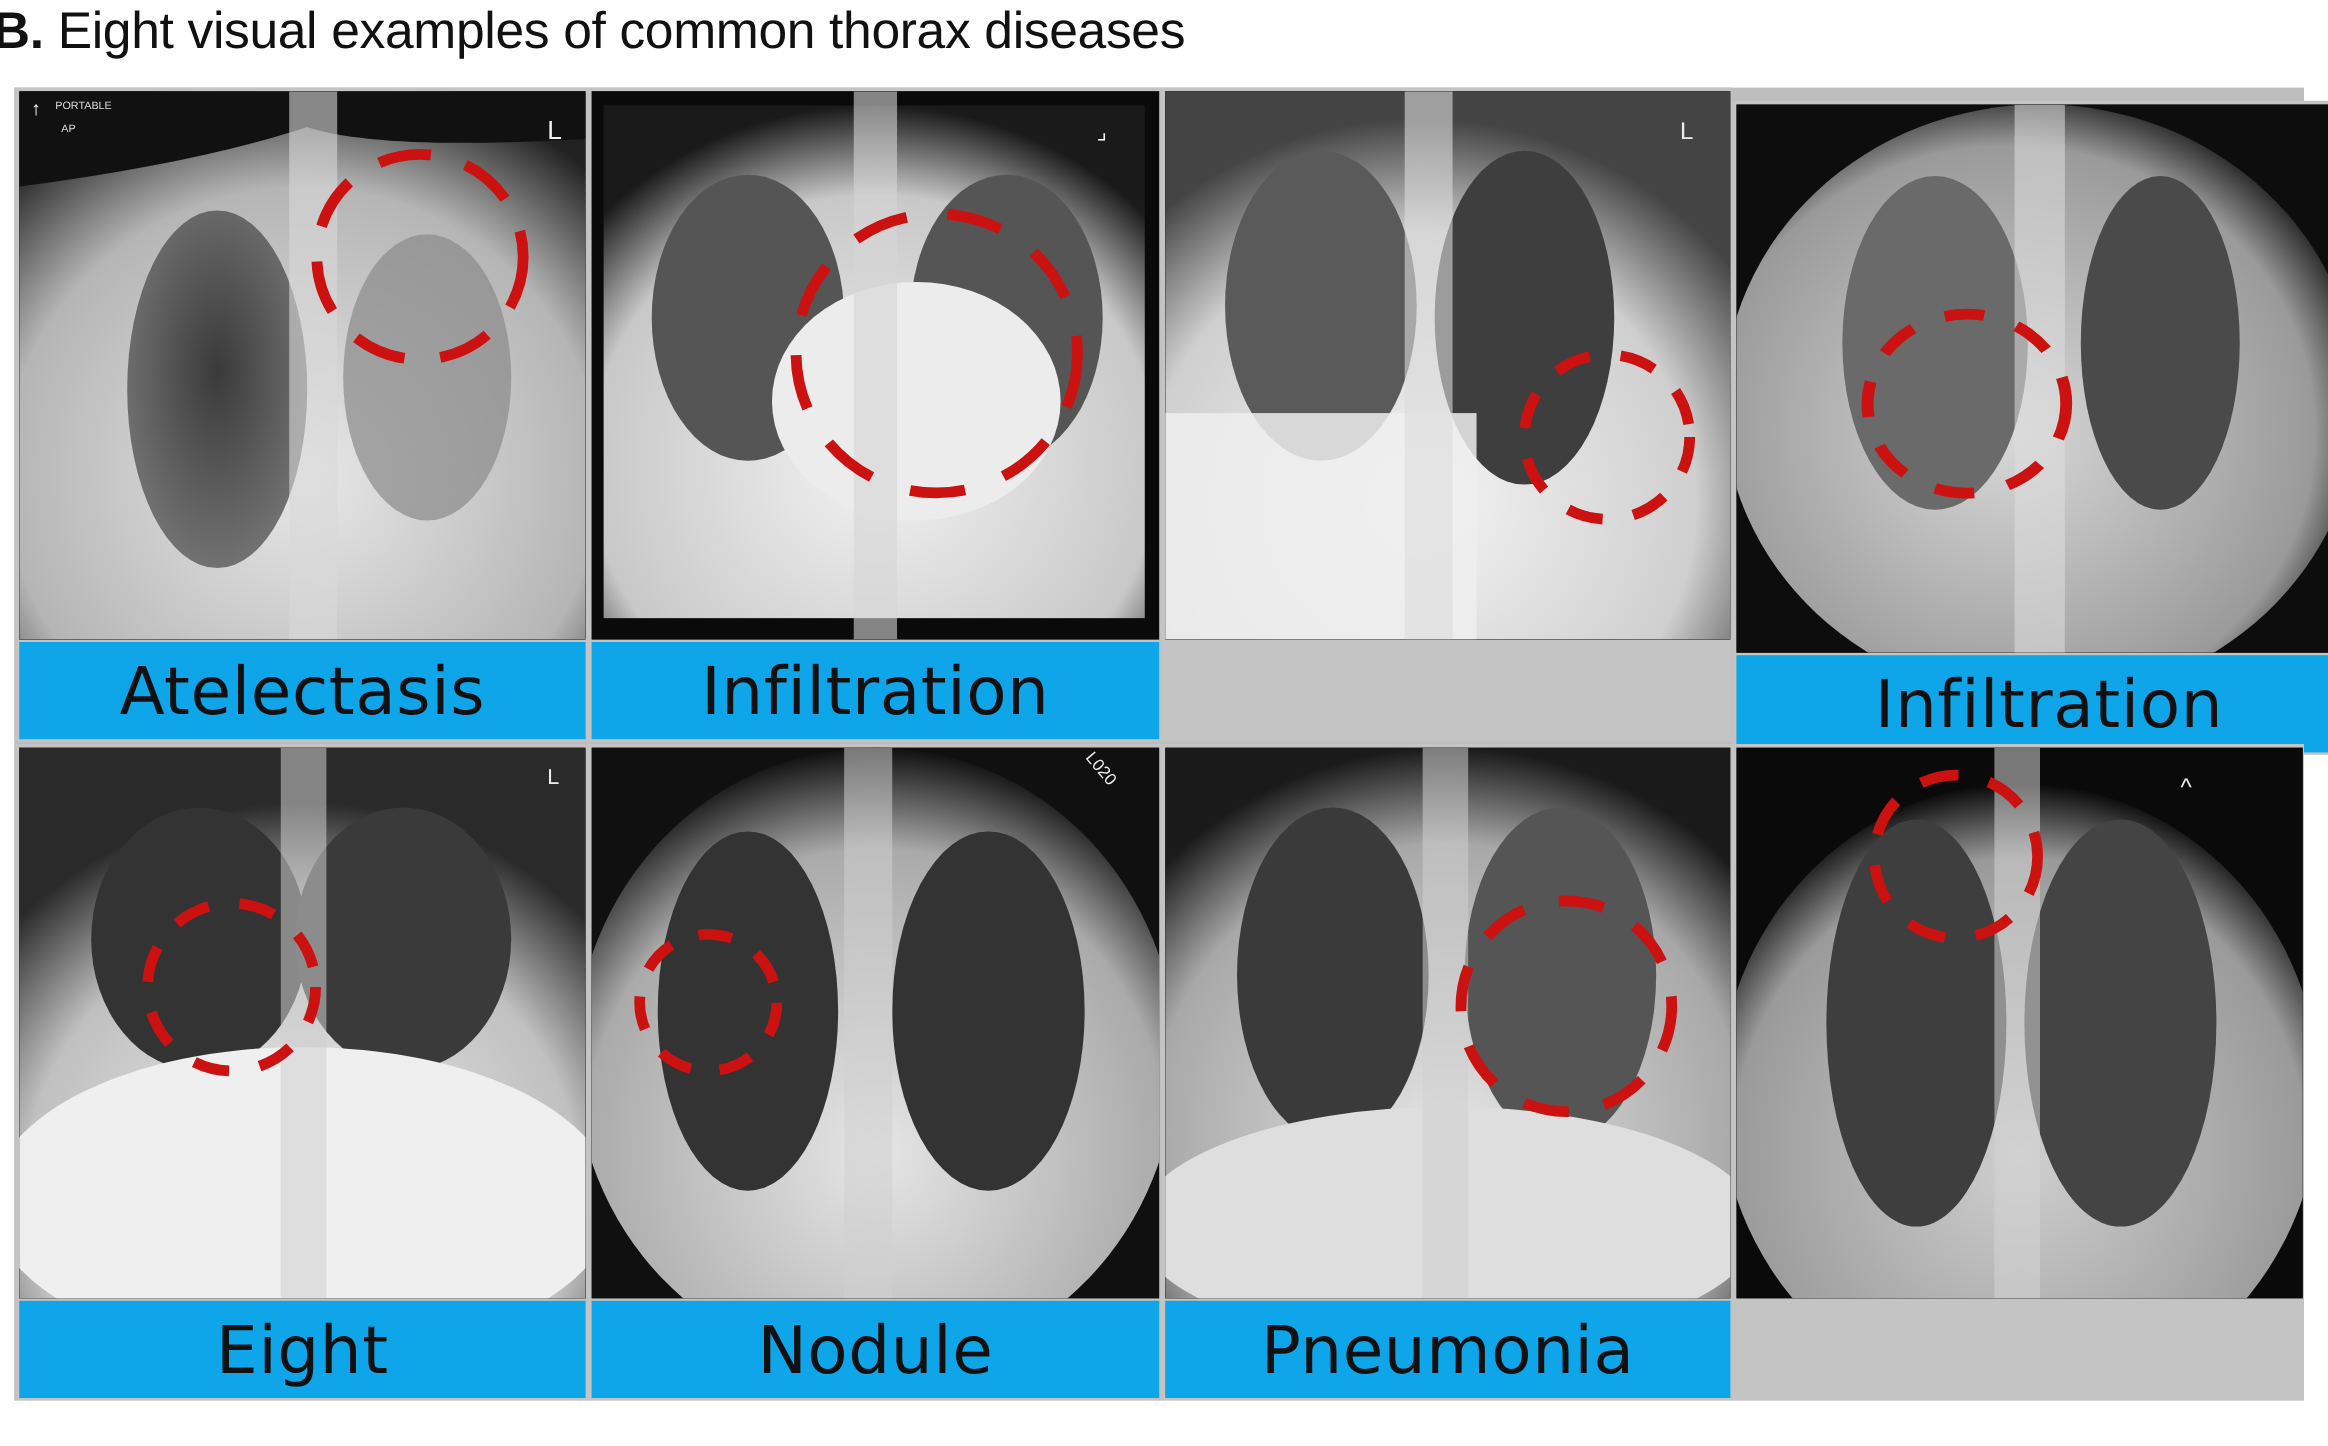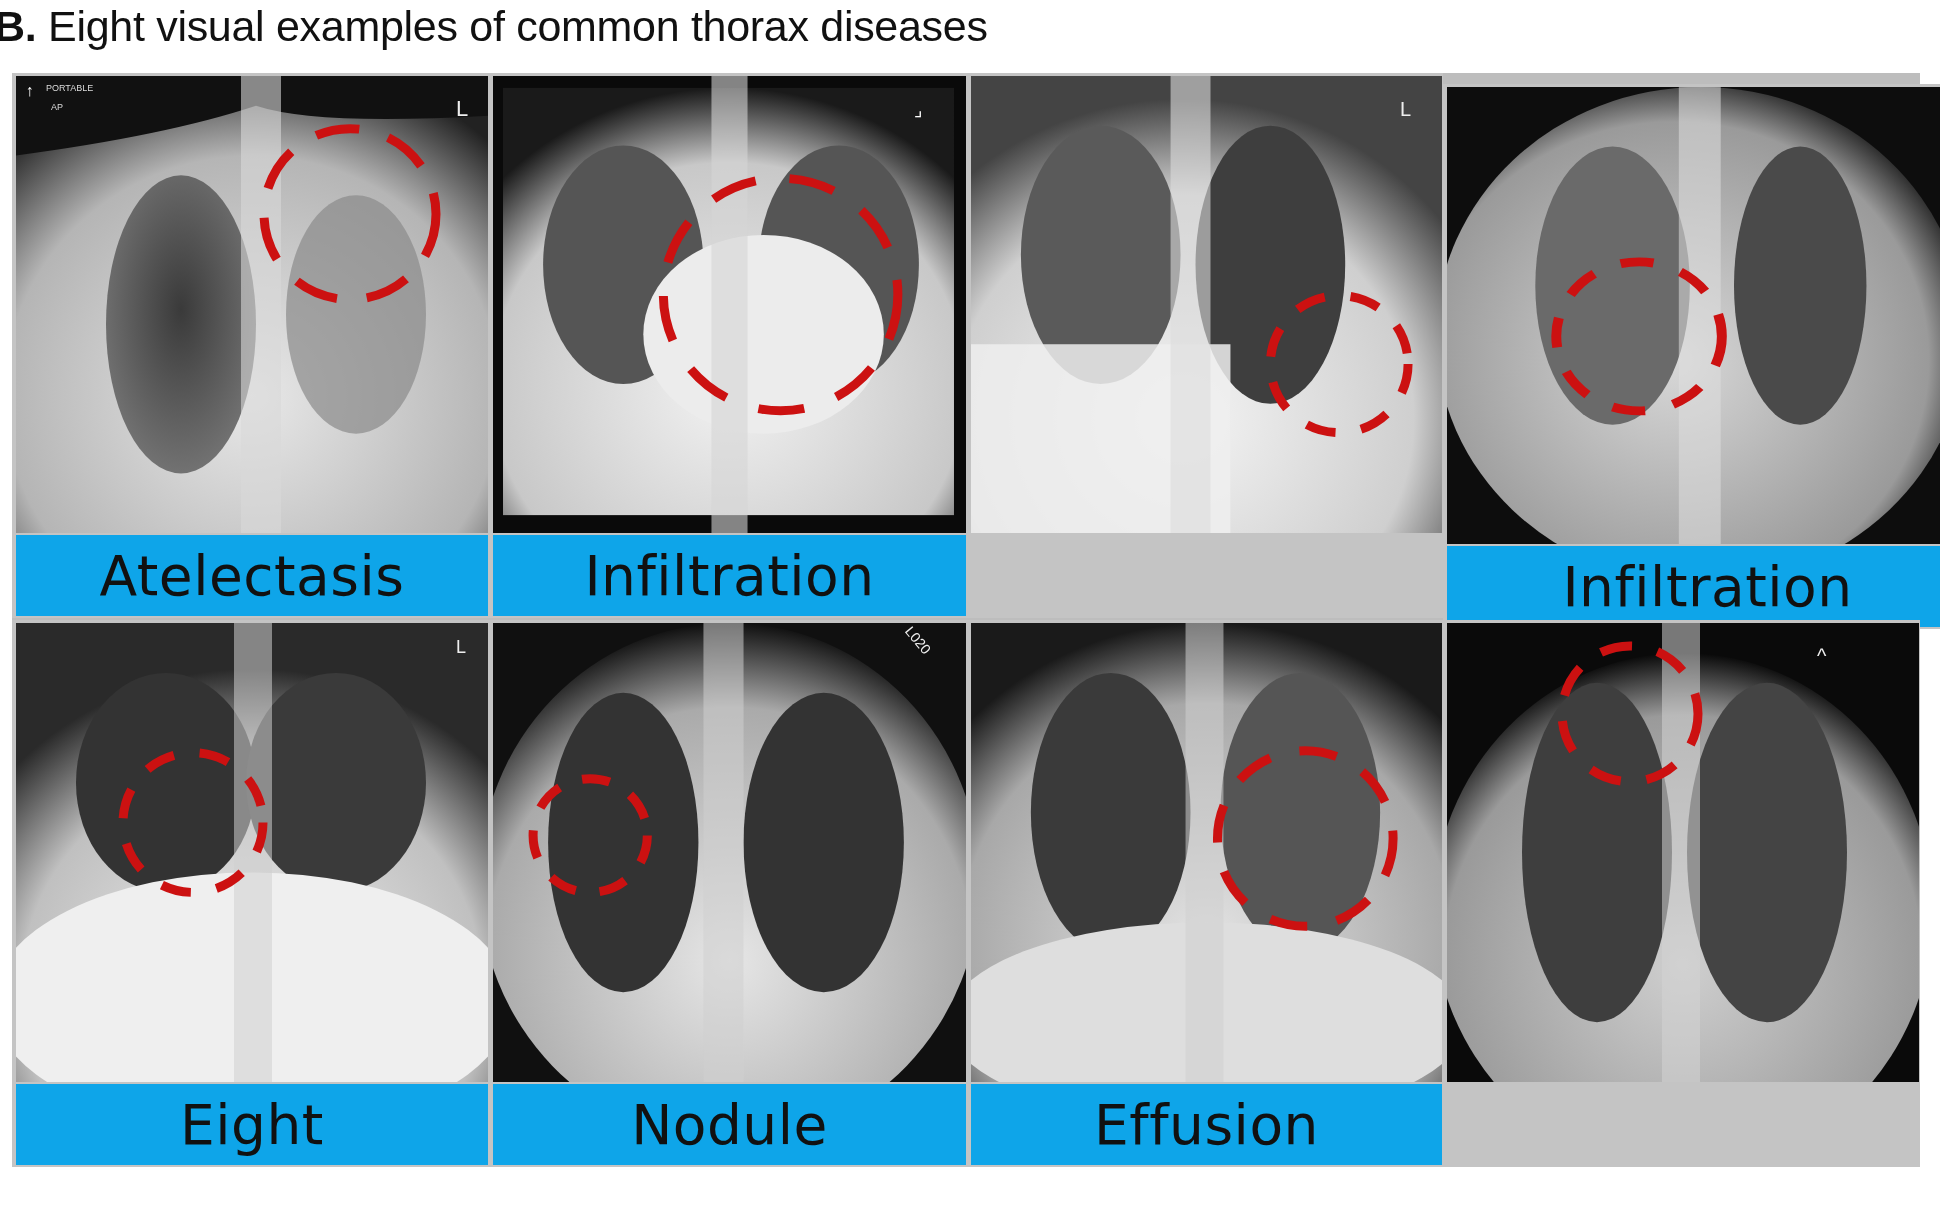--- a/index.html
+++ b/index.html
@@ -168,21 +168,21 @@
             </radialGradient>
           </defs>
         <rect width="472" height="460" fill="url(#bg7)"></rect>
         <ellipse cx="140" cy="190" rx="80" ry="140" fill="#3a3a3a"></ellipse>
         <ellipse cx="330" cy="190" rx="80" ry="140" fill="#555"></ellipse>
         <ellipse cx="236" cy="400" rx="260" ry="100" fill="#dedede"></ellipse>
         <rect x="215" y="0" width="38" height="460" fill="#d0d0d0" opacity="0.55"></rect>
         <circle cx="335" cy="216" r="88" fill="none" stroke="#cc1111" stroke-width="9" stroke-dasharray="38 30"></circle>
       </svg>
     </div>
-    <div class="label">Effusion</div>
+    <div class="label">Pneumonia</div>
   </div>
 
   <div class="cell" style="left:1431px;top:547px;width:477px;height:547px;">
     <div class="xray">
       <svg viewBox="0 0 472 460" preserveAspectRatio="none">
         <defs>
             <radialGradient id="bg8" cx="50%" cy="60%" r="60%">
               <stop offset="0" stop-color="#cfcfcf"></stop>
               <stop offset="0.8" stop-color="#9a9a9a"></stop>
               <stop offset="1" stop-color="#0a0a0a"></stop>

